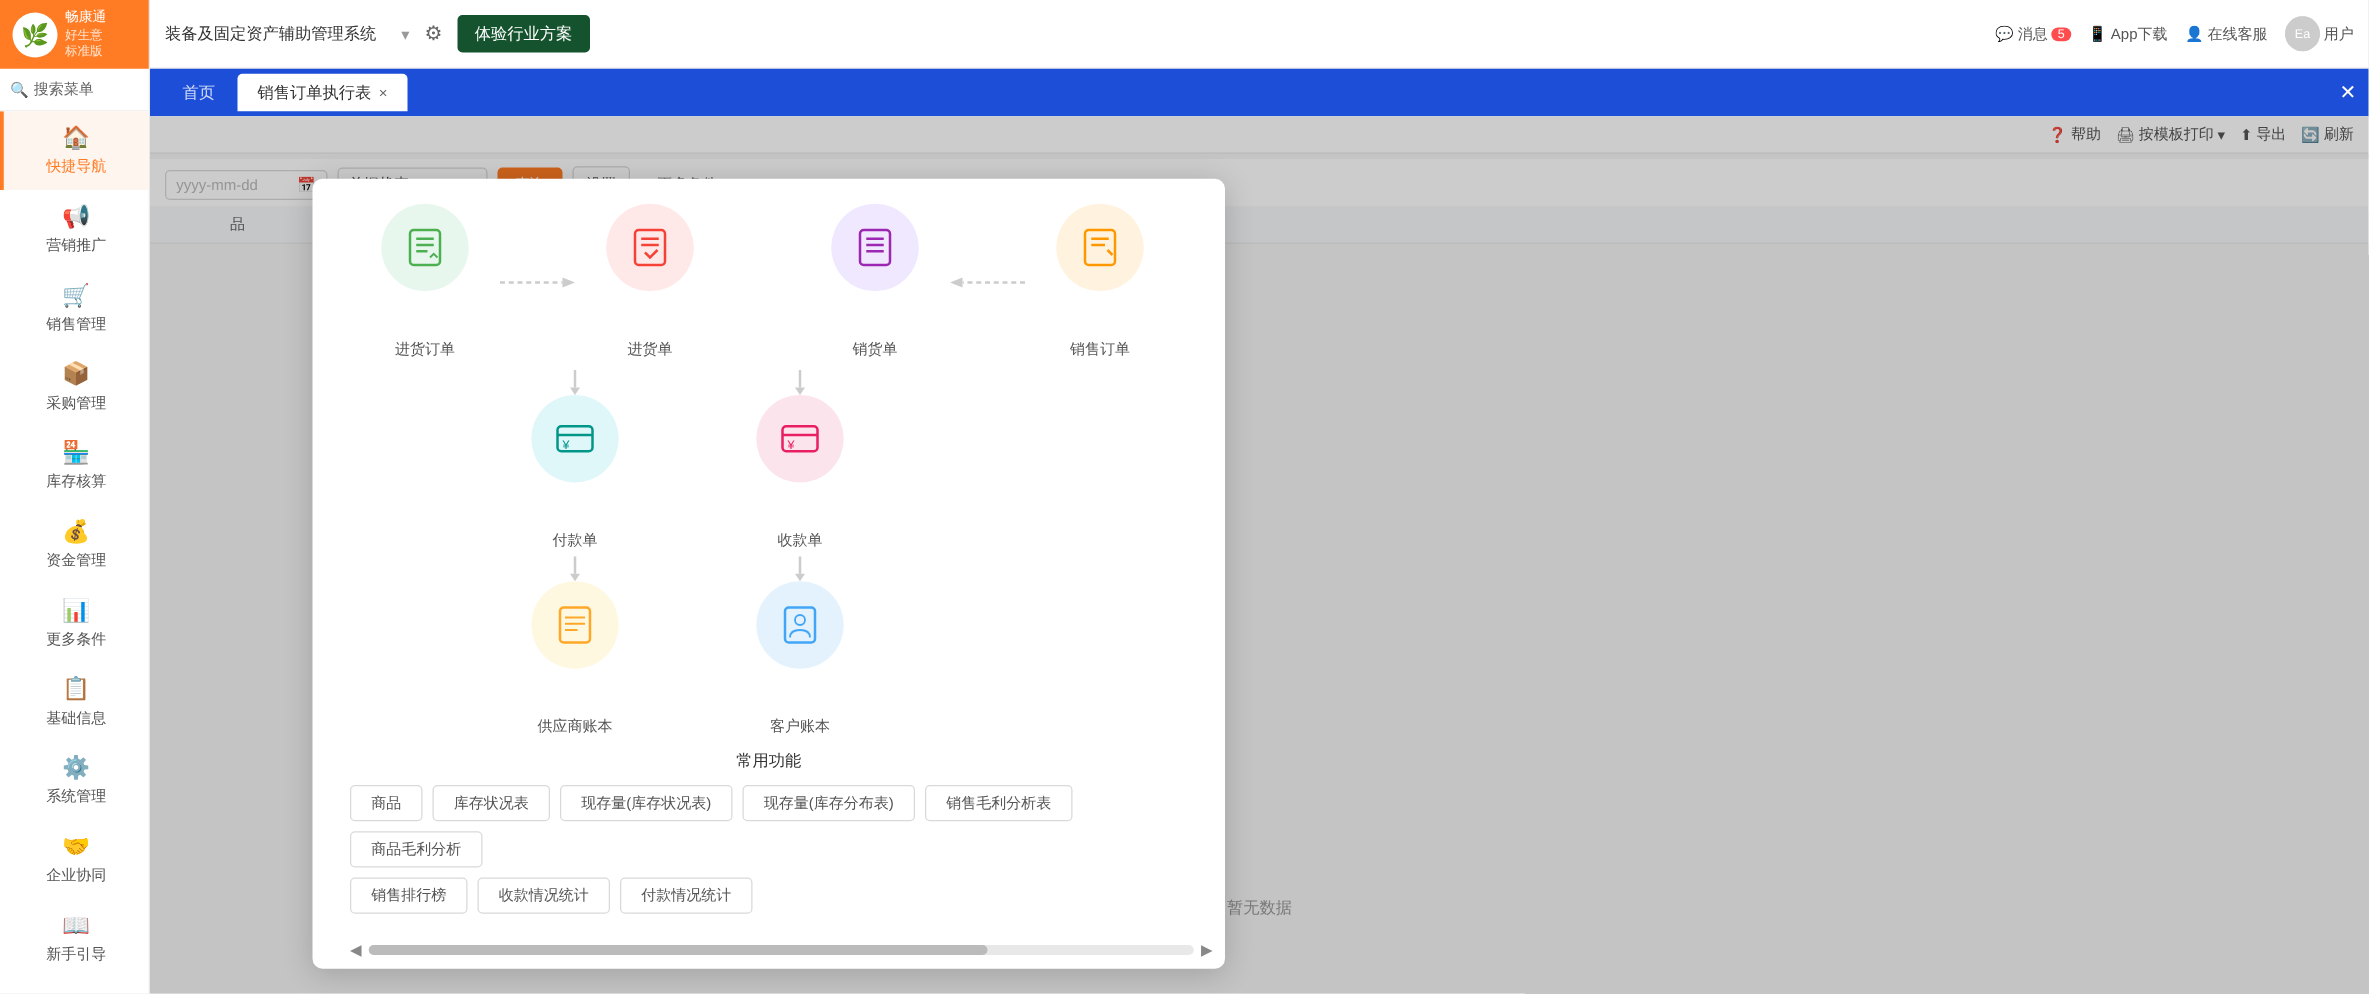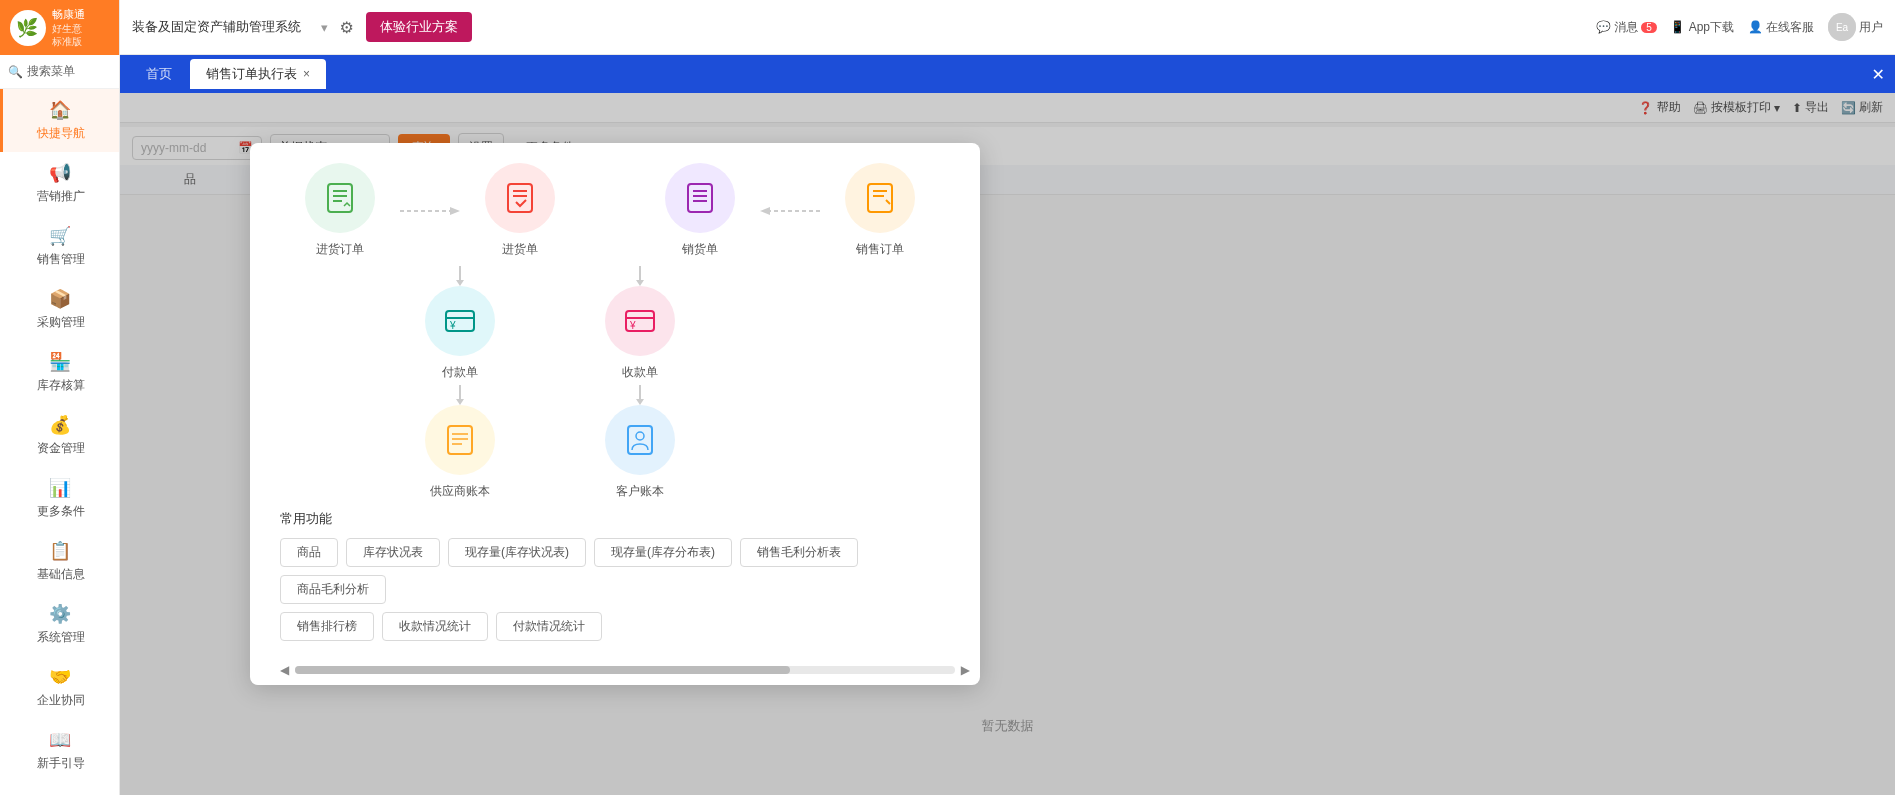--- a/index.html
+++ b/index.html
@@ -22,21 +22,21 @@
     .sidebar-item.active { background: #fff5ef; color: #ff7c24; border-left-color: #ff7c24; }
     .sidebar-item-icon { font-size: 18px; }
 
     
     .main { flex: 1; display: flex; flex-direction: column; overflow: hidden; }
 
     
     .topbar { height: 55px; background: #fff; border-bottom: 1px solid #e8e8e8; display: flex; align-items: center; padding: 0 12px; gap: 12px; }
     .topbar-system { display: flex; align-items: center; gap: 20px; font-size: 13px; color: #333; }
     .topbar-gear { font-size: 16px; color: #666; cursor: pointer; }
-    .topbar-btn { background: #be185d; color: #fff; border: none; padding: 6px 14px; border-radius: 4px; cursor: pointer; font-size: 13px; }
+    .topbar-btn { background: #14532d; color: #fff; border: none; padding: 6px 14px; border-radius: 4px; cursor: pointer; font-size: 13px; }
     .topbar-right { display: flex; align-items: center; gap: 14px; font-size: 12px; color: #555; margin-left: auto; }
     .topbar-right-item { display: flex; align-items: center; gap: 3px; cursor: pointer; }
     .badge { background: #ff4d4f; color: #fff; border-radius: 10px; padding: 0 5px; font-size: 10px; }
     .avatar { width: 28px; height: 28px; border-radius: 50%; background: #ddd; display: flex; align-items: center; justify-content: center; font-size: 12px; }
 
     
     .tabs { display: flex; align-items: center; background: #1d4ed8; padding: 0 10px; height: 38px; gap: 2px; }
     .tab { padding: 6px 16px; cursor: pointer; font-size: 13px; color: rgba(255,255,255,0.8); border-radius: 4px 4px 0 0; display: flex; align-items: center; gap: 6px; }
     .tab.active { background: #fff; color: #333; }
     .tab-close { font-size: 12px; color: #666; cursor: pointer; }
@@ -71,25 +71,25 @@
     .flow-node { display: flex; flex-direction: column; align-items: center; gap: 8px; width: 120px; }
     .flow-circle { width: 70px; height: 70px; border-radius: 50%; display: flex; align-items: center; justify-content: center; font-size: 28px; }
     .flow-circle.green { background: #e8f7ee; color: #4caf50; }
     .flow-circle.pink { background: #ffe8e8; color: #f44336; }
     .flow-circle.purple { background: #f0e8ff; color: #9c27b0; }
     .flow-circle.orange { background: #fff3e0; color: #ff9800; }
     .flow-circle.teal { background: #e0f7fa; color: #009688; }
     .flow-circle.red { background: #fce4ec; color: #e91e63; }
     .flow-circle.orange2 { background: #fff8e1; color: #ffa726; }
     .flow-circle.blue { background: #e3f2fd; color: #42a5f5; }
-    .flow-label { font-size: 12px; color: #555; text-align: center; }
+    .flow-label { font-size: 12px; color: #555; text-align: center; margin-top: 30px; }
 
     
     .common-section { margin-top: 10px; }
-    .common-title { font-size: 13px; color: #333; margin-bottom: 10px; }
+    .common-title { font-size: 13px; color: #333; margin-bottom: 10px; text-align: center; }
     .common-btns { display: flex; flex-wrap: wrap; gap: 8px; margin-bottom: 8px; }
     .common-btn { border: 1px solid #d9d9d9; background: #fff; padding: 5px 16px; border-radius: 4px; font-size: 12px; color: #555; cursor: pointer; }
   </style>
 </head>
 <body>
 
 <div class="app-layout">
 
   <div class="sidebar">
     <div class="sidebar-logo">

